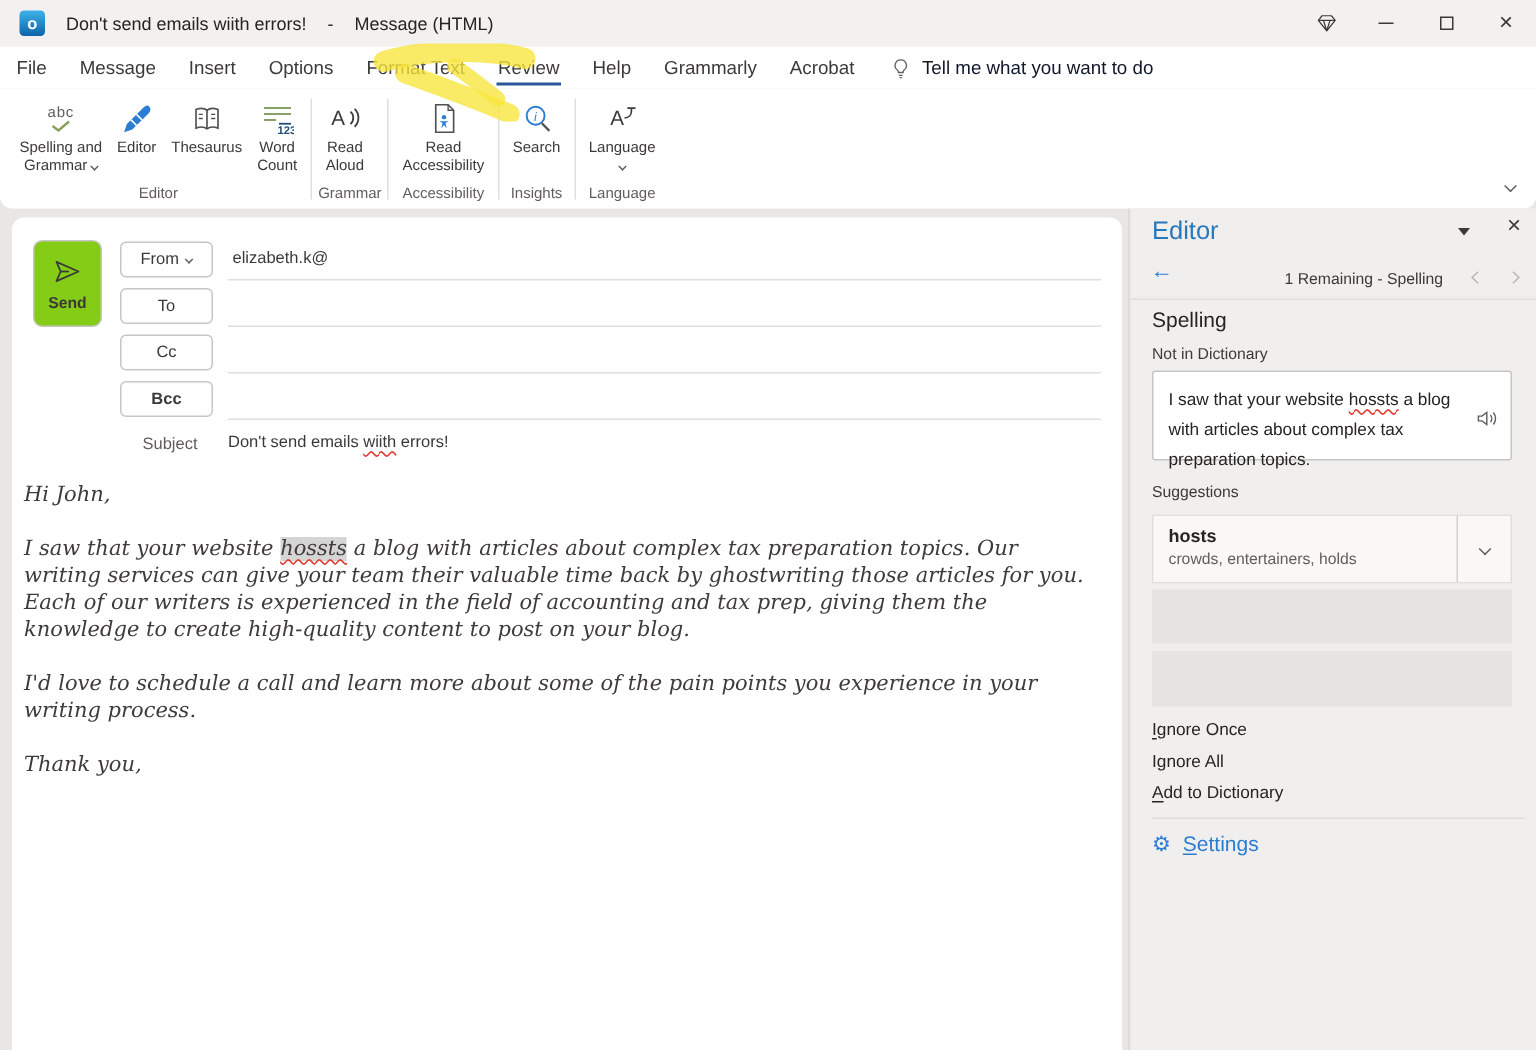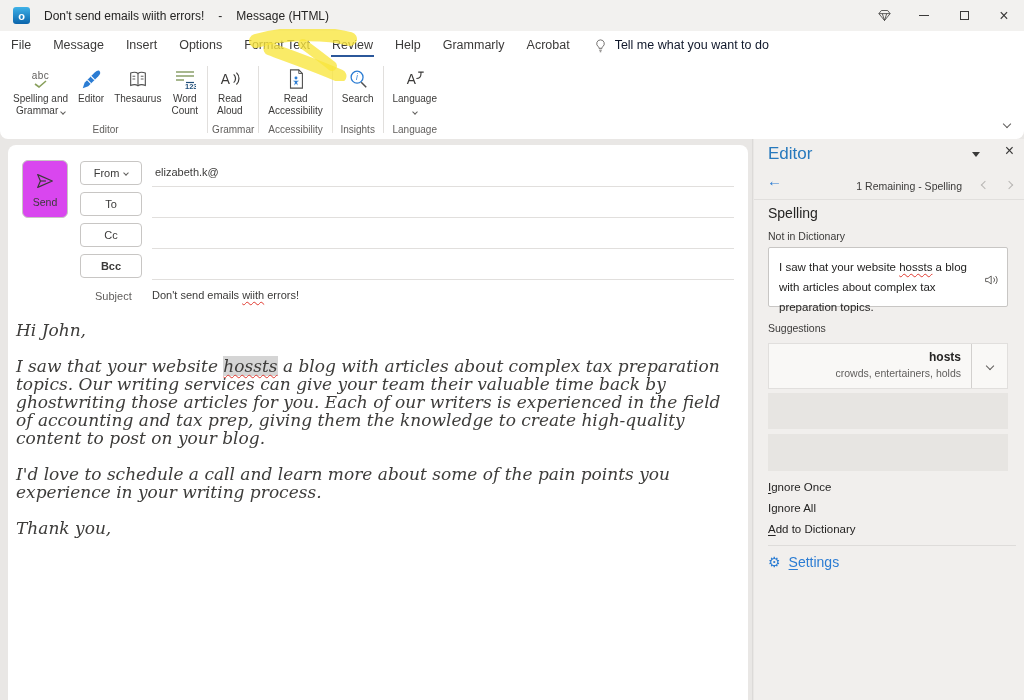--- a/index.html
+++ b/index.html
@@ -53,35 +53,35 @@
   .chev.light { border-color:#b8b6b4; }
 
   
   .marker { position:absolute; left:248px; top:29px; width:110px; height:52px;
     z-index:60; pointer-events:none; }
 
   
   .compose { position:absolute; left:8px; top:145px; width:740px; height:555px;
     background:#fff; border-radius:8px 8px 0 0; }
   .send-btn { position:absolute; left:14px; top:15px; width:46px; height:58px;
-    border:1px solid #c8c6c4; border-radius:6px; background:#d946ef;
-    display:flex; flex-direction:column; align-items:center; justify-content:center; gap:4px; }
+    border:1px solid #c8c6c4; border-radius:6px; background:#84cc16;
+    display:flex; flex-direction:column; align-items:center; justify-content:center; gap:4px;font-weight:bold; }
   .send-label { font-size:10.5px; color:#3b3a39; }
   .addr-btn { position:absolute; left:72px; width:62px; height:24px; border:1px solid #c8c6c4;
     border-radius:4px; background:#fff; font-size:11px; color:#3b3a39;
     display:flex; align-items:center; justify-content:center; gap:5px; }
   .field-line { position:absolute; left:144px; right:14px; border-bottom:1px solid #e1dfdd; }
   .from-value { position:absolute; left:147px; top:21px; font-size:11px; color:#3b3a39; }
   .subject-label { position:absolute; left:87px; top:145px; font-size:11px; color:#605e5c; }
   .subject-value { position:absolute; left:144px; top:144px; font-size:11px; color:#3b3a39; }
   .misspell { text-decoration:underline; text-decoration-style:wavy; text-decoration-color:#e0392f;
     text-decoration-thickness:1px; text-underline-offset:2px; }
   .msg-body { position:absolute; left:8px; top:176px; width:712px;
     font-family:"DejaVu Serif","Liberation Serif",serif; font-style:italic;
-    font-size:17px; line-height:18px; color:#3d3c3a; }
+    font-size:14px; line-height:18px; color:#3d3c3a; }
   .msg-body p { margin-bottom:18px; }
   .word-selected { background:#d5d5d5; }
 
   
   .pane-sep { position:absolute; left:752px; top:139px; width:1px; height:561px; background:#dcdad8; }
   .pane { position:absolute; left:754px; top:139px; width:270px; height:561px; background:#f1efed; }
   .pane-title { position:absolute; left:14px; top:5px; font-size:17px; color:#2779bd; }
   .pane-caret { position:absolute; right:44px; top:13px; width:0; height:0;
     border-left:4px solid transparent; border-right:4px solid transparent; border-top:5px solid #3b3a39; }
   .pane-close { position:absolute; right:10px; top:3px; font-size:16px; color:#3b3a39; }
@@ -92,21 +92,21 @@
   .pane-div1 { position:absolute; left:0; right:0; top:60px; border-top:1px solid #e1dfdd; }
   .pane-section { position:absolute; left:14px; top:66px; font-size:14px; color:#252423; }
   .nid-label { position:absolute; left:14px; top:91px; font-size:10.5px; color:#3b3a39; }
   .sentence-box { position:absolute; left:14px; top:108px; width:240px; height:60px;
     background:#fff; border:1px solid #c8c6c4; border-radius:2px;
     padding:9px 28px 8px 10px; font-size:11.5px; line-height:1.75; color:#252423; }
   .speaker { position:absolute; right:7px; bottom:13px; }
   .sugg-label { position:absolute; left:14px; top:183px; font-size:10.5px; color:#3b3a39; }
   .sugg-card { position:absolute; left:14px; top:204px; width:240px; height:46px;
     background:#f9f8f6; border:1px solid #e1dfdd; display:flex; }
-  .sugg-main { flex:1; padding:6px 10px;text-align:right; }
+  .sugg-main { flex:1; padding:6px 10px; }
   .sugg-word { font-size:12px; font-weight:bold; color:#252423; }
   .sugg-syn { font-size:10.5px; color:#605e5c; margin-top:3px; }
   .sugg-chev { width:36px; border-left:1px solid #d2d0ce; display:flex; align-items:center; justify-content:center; }
   .ghost-box { position:absolute; left:14px; width:240px; background:#e7e5e2; }
   .ghost1 { top:254px; height:36px; }
   .ghost2 { top:295px; height:37px; }
   .action-link { position:absolute; left:14px; font-size:11.5px; color:#252423; }
   .a1 { top:342px; } .a2 { top:363px; } .a3 { top:384px; }
   .key-u { text-decoration:underline; text-underline-offset:1.5px; }
   .pane-div2 { position:absolute; left:14px; right:8px; top:406px; border-top:1px solid #dedcda; }

